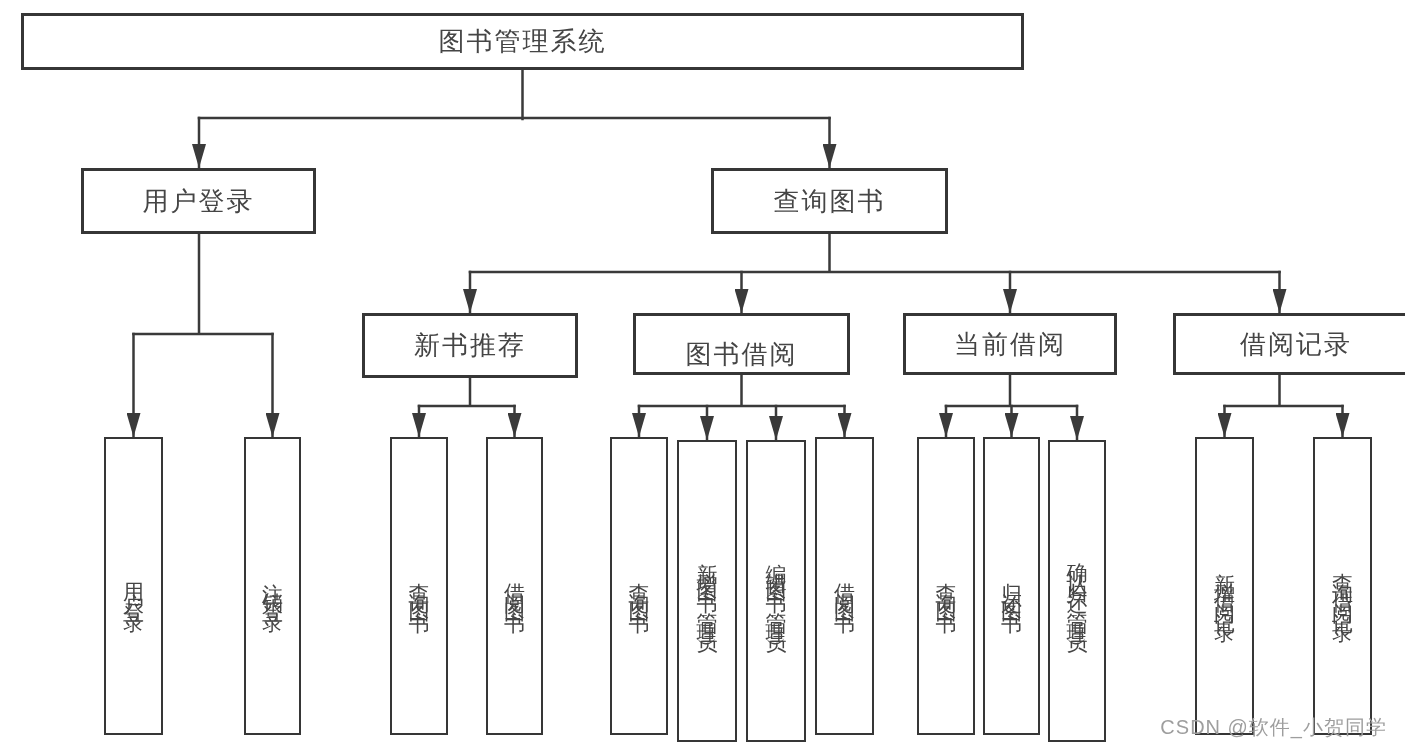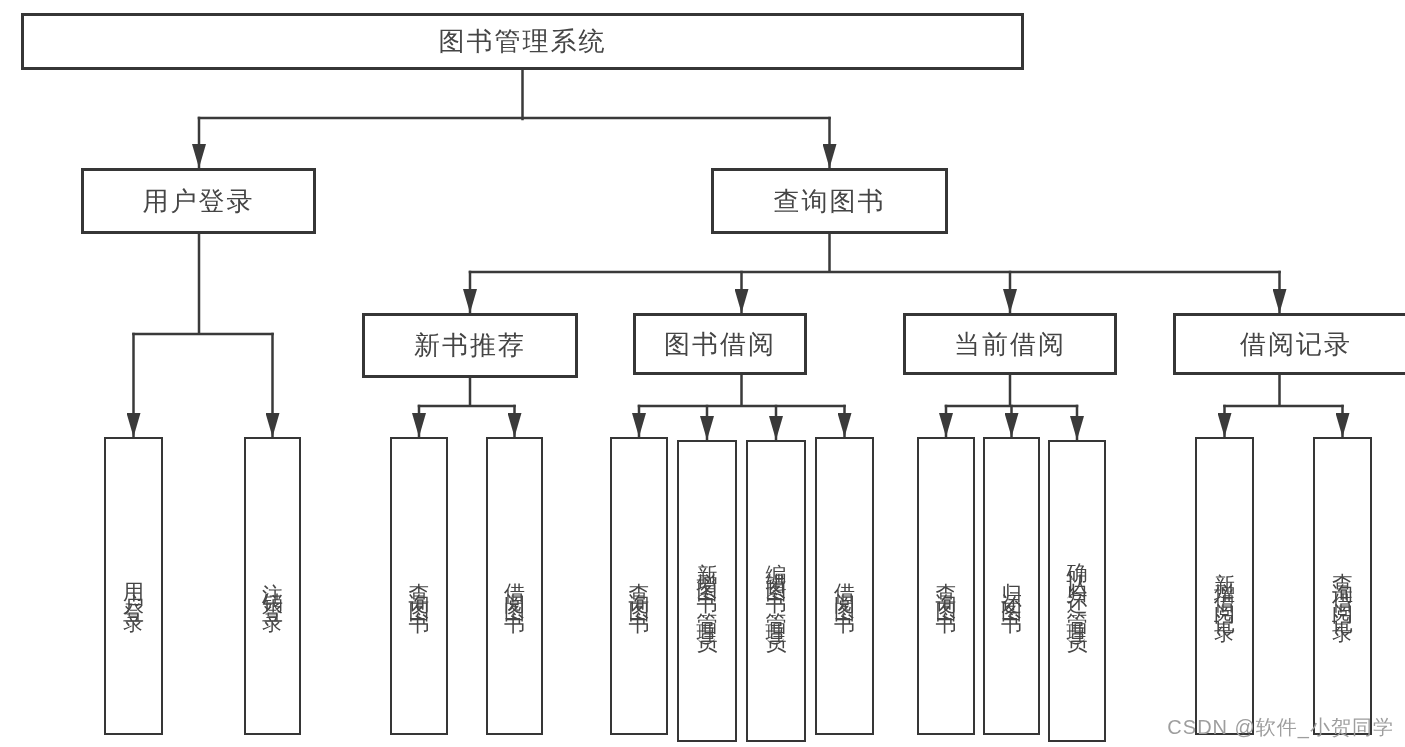--- a/index.html
+++ b/index.html
@@ -43,21 +43,21 @@
     writing-mode: vertical-rl;
     text-orientation: mixed;
     font-size: 21px;
     letter-spacing: 10px;
     line-height: 1.15;
     color: var(--text, #454545);
     white-space: nowrap;
   }
   .watermark {
     position: absolute;
-    right: 11px;
+    right: 18px;
     bottom: 6px;
     font-size: 20px;
     letter-spacing: 1px;
     color: var(--watermark, #9e9e9e);
     z-index: 5;
     white-space: nowrap;
     margin-left: 32px;
   }
 </style>
 </head>
@@ -119,21 +119,21 @@
   <div class="box h" style="left:81px; top:168px; width:235px; height:66px;">
     <span>用户登录</span>
   </div>
   <div class="box h" style="left:711px; top:168px; width:237px; height:66px;">
     <span>查询图书</span>
   </div>
 
   <div class="box h" style="left:362px; top:313px; width:216px; height:65px;">
     <span>新书推荐</span>
   </div>
-  <div class="box h" style="left:633px; top:313px; width:174px; height:62px;">
+  <div class="box h" style="left:633px; top:313px; width:217px; height:62px;align-items:flex-end;">
     <span>图书借阅</span>
   </div>
   <div class="box h" style="left:903px; top:313px; width:214px; height:62px;">
     <span>当前借阅</span>
   </div>
   <div class="box h" style="left:1173px; top:313px; width:246px; height:62px;">
     <span>借阅记录</span>
   </div>
 
   <div class="box leaf" style="left:104px; top:437px; width:59px; height:298px;">

